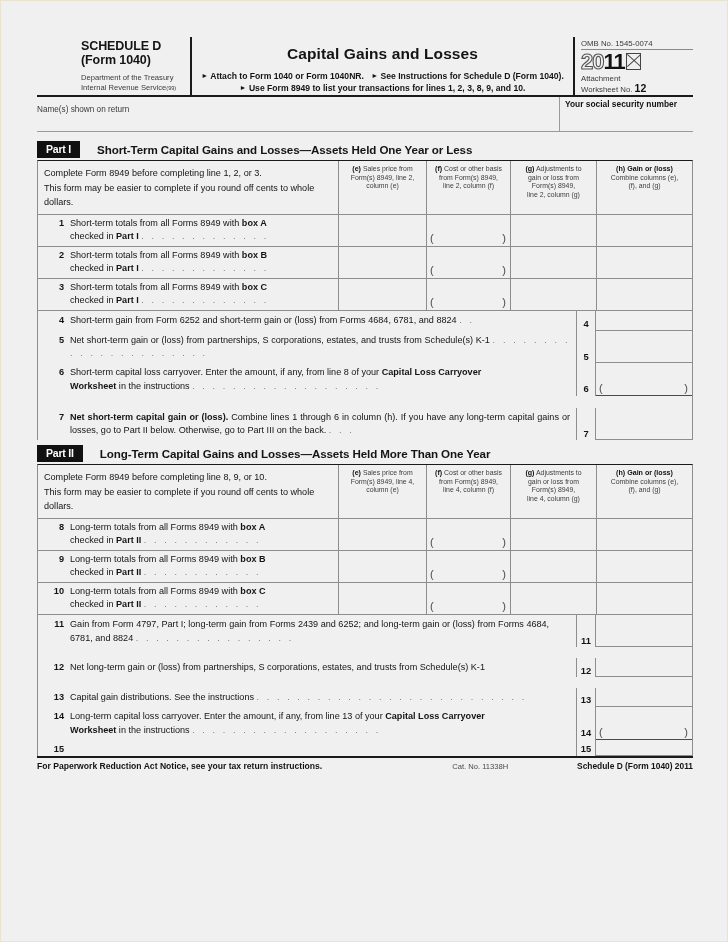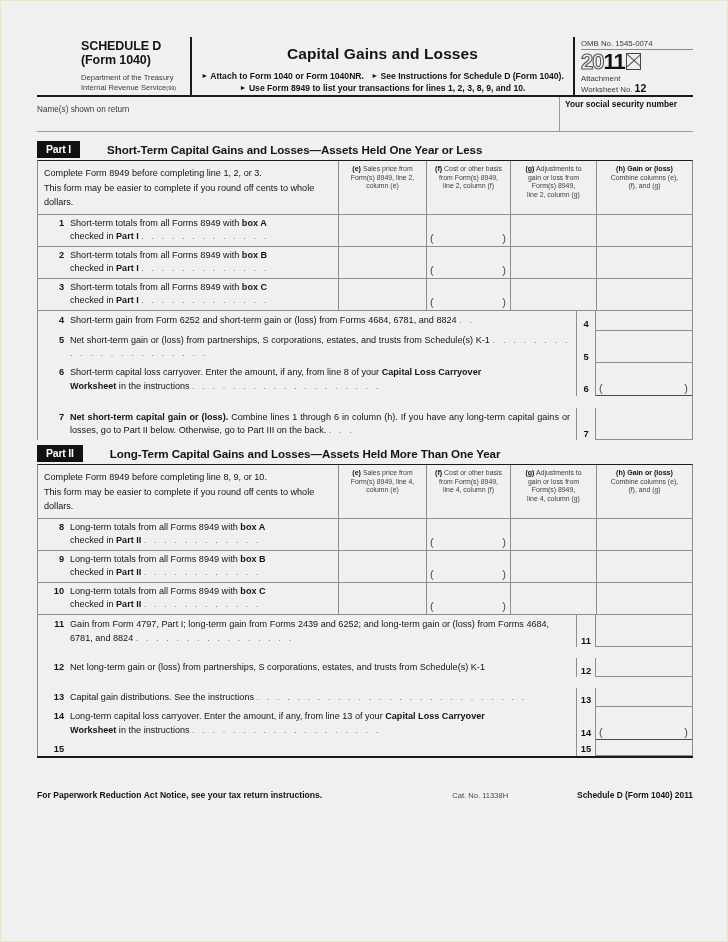--- a/index.html
+++ b/index.html
@@ -178,21 +178,21 @@
     color: #fff;
     font-size: 10.5px;
     font-weight: bold;
     padding: 2px 9px 3px 9px;
     letter-spacing: -0.2px;
     line-height: 12px;
   }
   .parttitle {
     font-size: 11.6px;
     font-weight: bold;
-    margin-left: 27px;
+    margin-left: 17px;
     letter-spacing: -0.1px;
   }
 
   
   .tbl {
     border-top: 1.6px solid #1a1a1a;
     border-left: 0.9px solid #8d8d8d;
     border-right: 0.9px solid #8d8d8d;
   }
   .colhdr {
@@ -342,21 +342,20 @@
     flex: 0 0 auto;
     margin-left: 130px;
     font-size: 7.6px;
     font-weight: normal;
     color: #4a4a4a;
   }
   .f-right {
     margin-left: auto;
     font-size: 8.4px;
     font-weight: bold;
-    margin-top: 29px;
   }
 </style>
 </head>
 <body>
 
 <div class="page">
   <div class="form">
 
     <div class="hdr">
       <div class="hdr-left">

